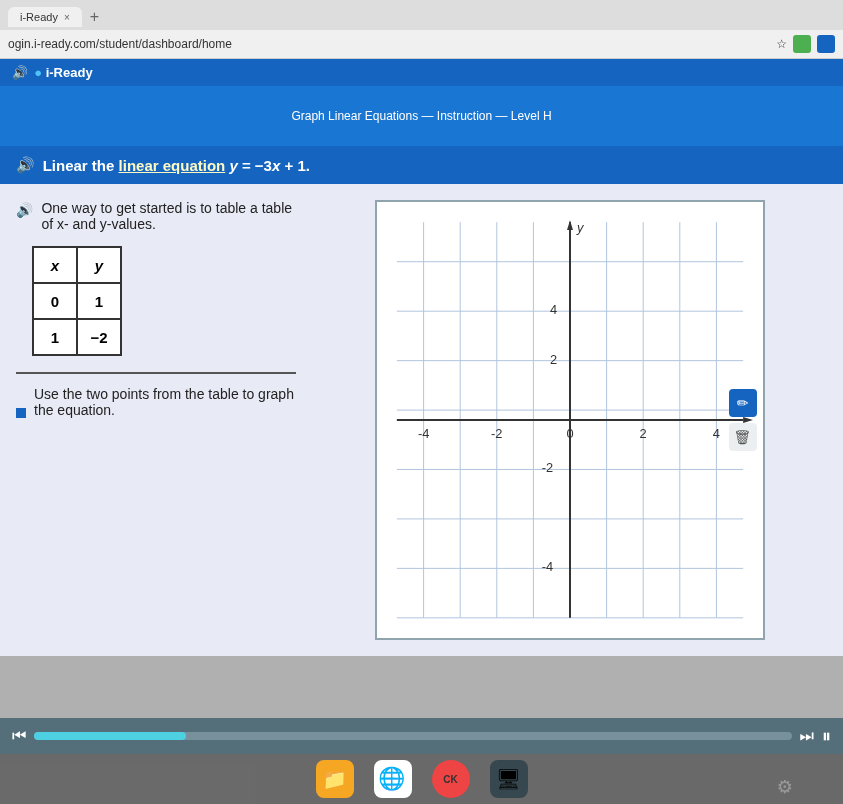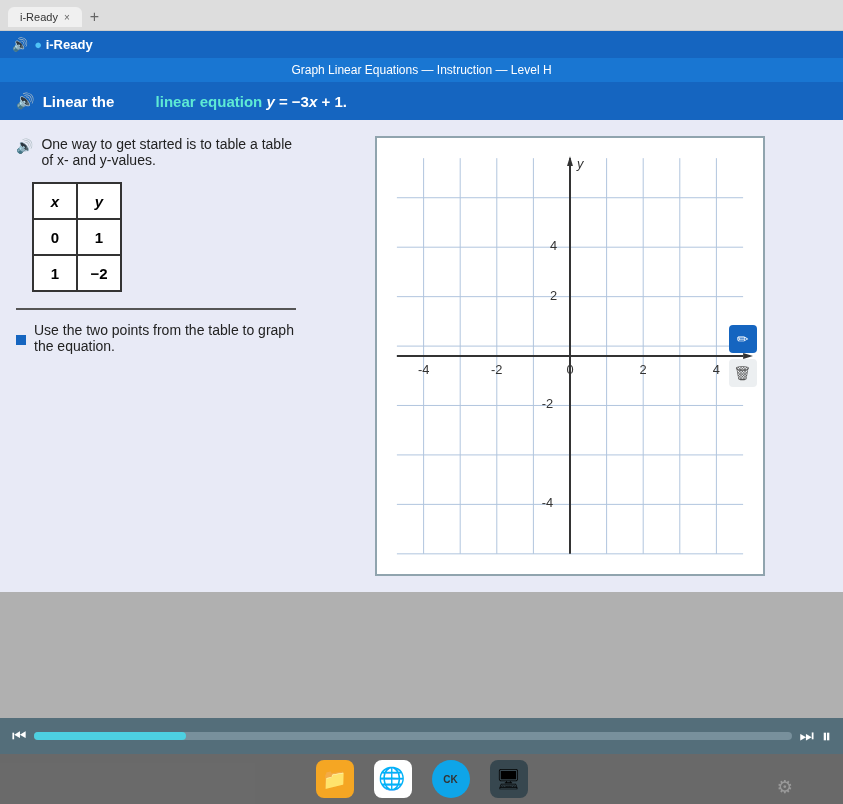--- a/index.html
+++ b/index.html
@@ -78,40 +78,40 @@
     .iready-logo {
       font-size: 13px;
       color: white;
     }
 
     
     .lesson-title-bar {
       background: #1976d2;
       color: white;
       text-align: center;
-      padding: 5px;
+      padding: 23px;
       font-size: 12px;
       font-weight: normal;
     }
 
     
     .instruction-header {
       background: #1565c0;
       color: white;
       padding: 10px 16px;
       font-size: 15px;
       font-weight: bold;
       display: flex;
       align-items: center;
       gap: 8px;
     }
 
     .instruction-header .linear-eq {
-      color: #5eead4;
-      margin-left: 37px;
+      color: #fef9c3;
+      text-decoration: underline;
     }
 
     
     .main-content {
       background: #e8eaf6;
       padding: 16px;
       display: flex;
       gap: 16px;
       flex: 1;
     }
@@ -160,21 +160,21 @@
     }
 
     .divider-line {
       border: none;
       border-top: 2px solid #555;
       margin: 12px 0;
     }
 
     .step2-text {
       display: flex;
-      align-items: center;
+      align-items: flex-end;
       gap: 8px;
       font-size: 14px;
       color: #222;
     }
 
     .bullet-square {
       width: 10px;
       height: 10px;
       background: #1565c0;
       flex-shrink: 0;
@@ -270,21 +270,21 @@
       border-radius: 8px;
       display: flex;
       align-items: center;
       justify-content: center;
       font-size: 20px;
       cursor: pointer;
     }
 
     .dock-icon.files { background: #f5a623; }
     .dock-icon.chrome { background: white; }
-    .dock-icon.ck { background: #0ea5e9; border-radius: 50%; text-align: center; }
+    .dock-icon.ck { background: #ef4444; border-radius: 50%; text-align: center; }
     .dock-icon.screen { background: #37474f; }
 
     .gear-bottom {
       position: absolute;
       bottom: 6px;
       right: 50px;
       color: white;
       font-size: 18px;
       cursor: pointer;
     }
@@ -321,20 +321,26 @@
 </head>
 <body>
 
 <div class="browser-chrome">
   <div class="tab-bar">
     <div class="tab-item">
       <span>i-Ready</span>
       <span class="tab-close">×</span>
     </div>
     <span class="tab-add">+</span>
+  </div>
+  <div class="address-bar">
+    <span>ogin.i-ready.com/student/dashboard/home</span>
+    <span style="margin-left:auto;">☆</span>
+    <span style="width:18px;height:18px;background:#4caf50;border-radius:3px;display:inline-block;"></span>
+    <span style="width:18px;height:18px;background:#1565c0;border-radius:3px;display:inline-block;"></span>
   </div>
 </div>
 
 <div class="iready-header">
   <span>🔊</span>
   <span class="iready-logo">
     <span style="color:#4fc3f7;">●</span> <span>i-Ready</span>
   </span>
 </div>
 

